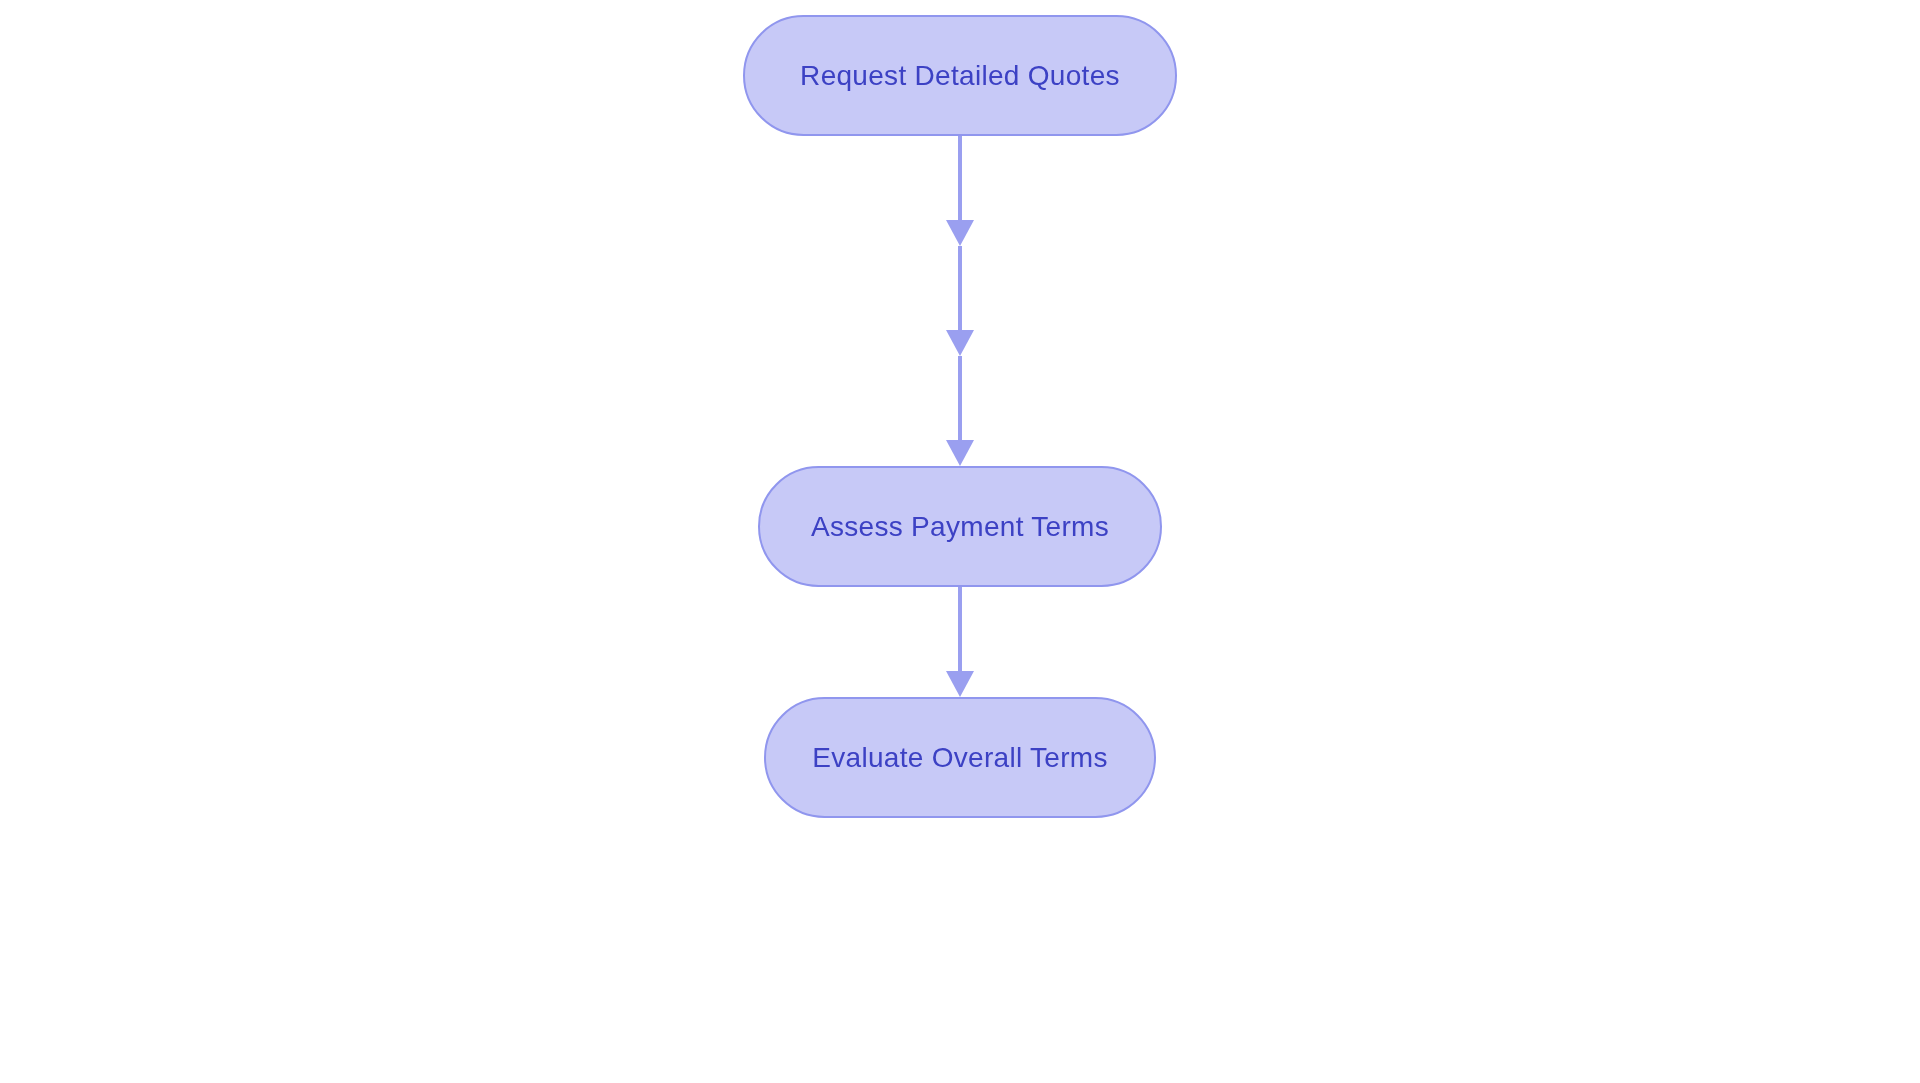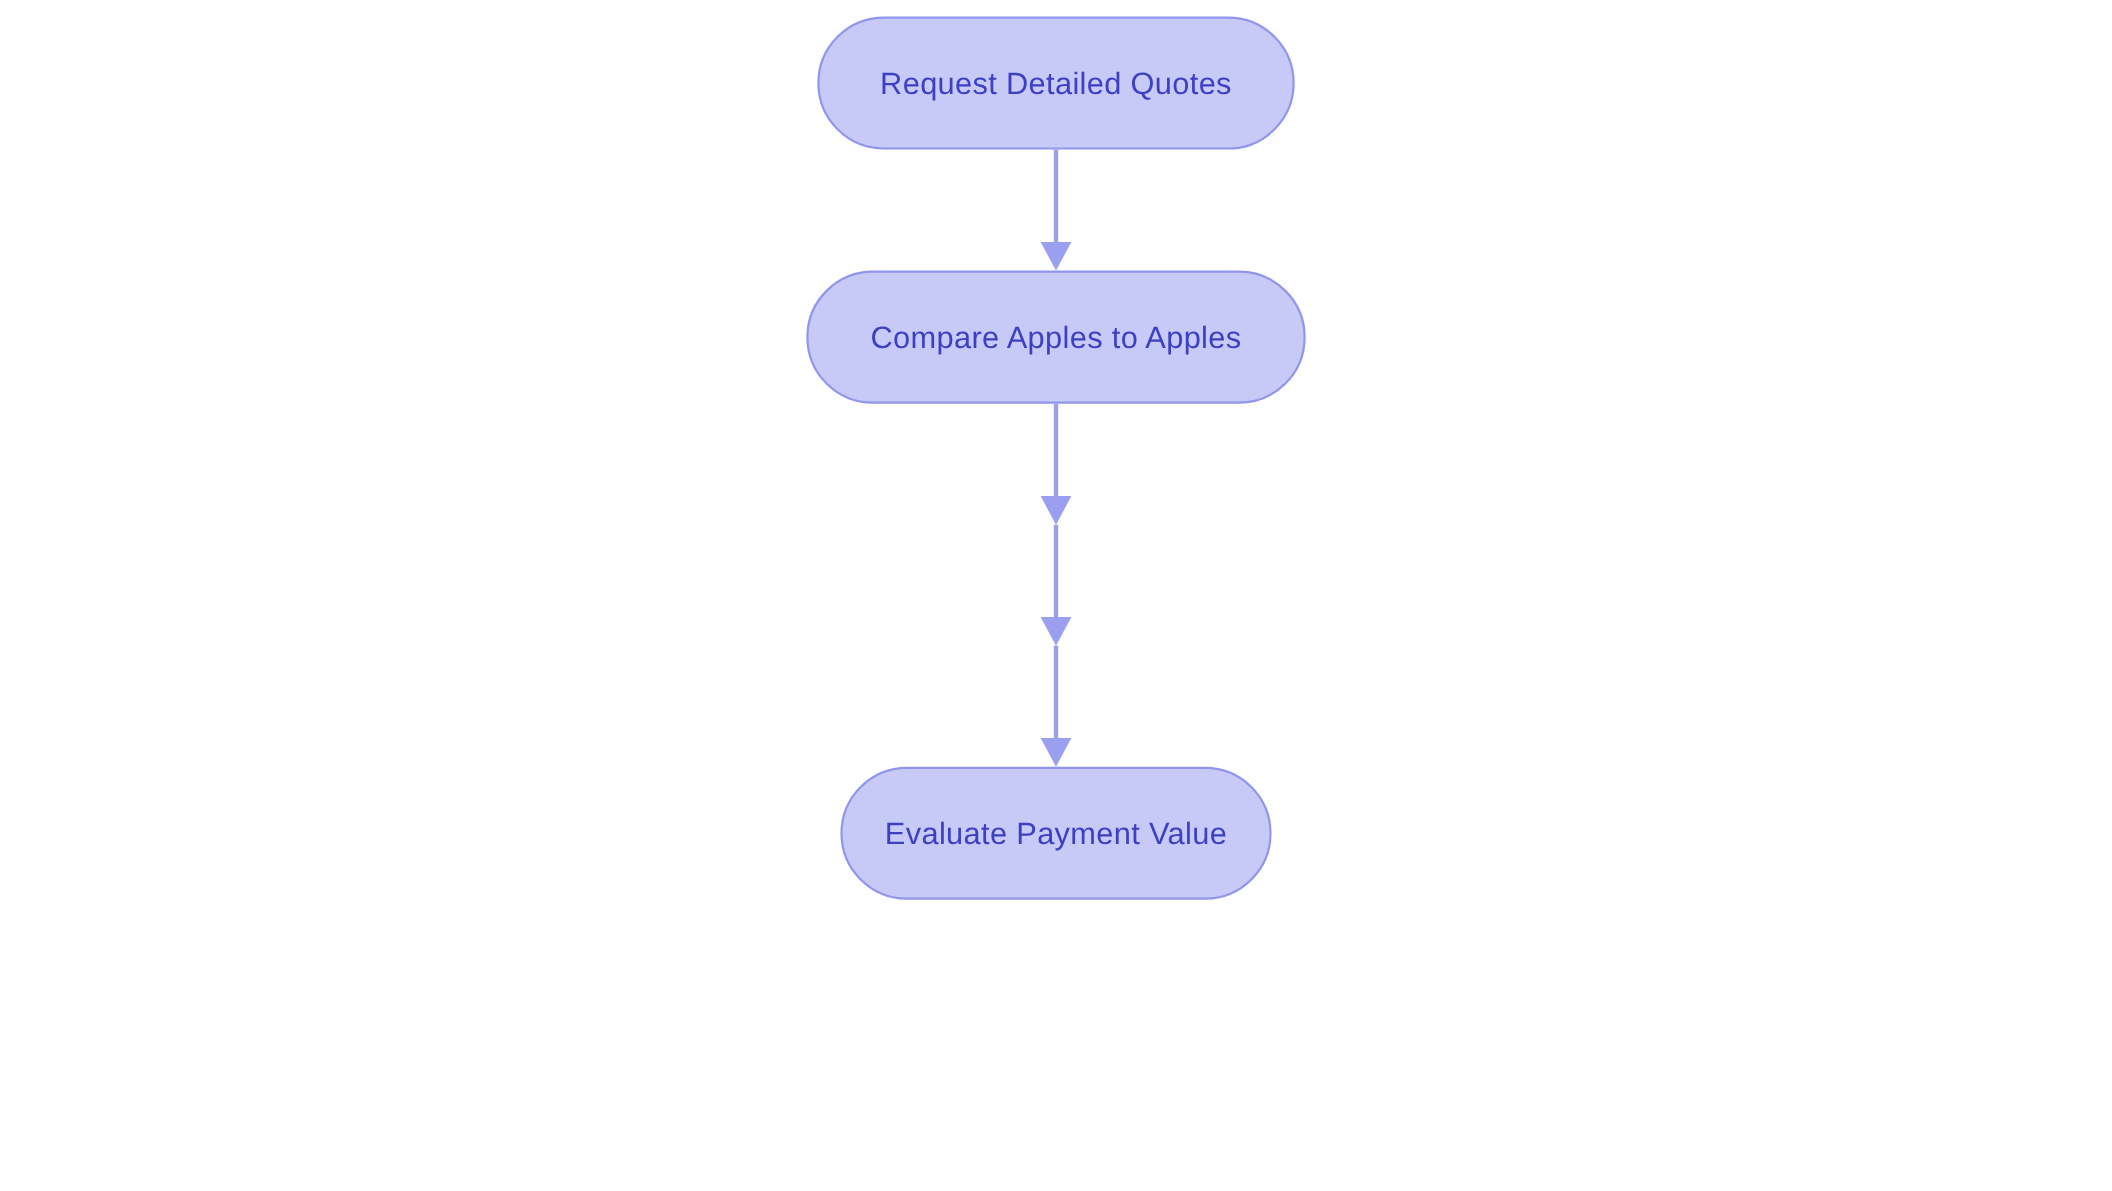--- a/index.html
+++ b/index.html
@@ -75,39 +75,39 @@
 
     <div class="node node-0">
       <span>Request Detailed Quotes</span>
     </div>
 
     <div class="edge">
       <div class="stem"></div>
       <div class="head"></div>
     </div>
 
-    <div class="node node-1">
-      <span>Compare Apples to Apples</span>
-    </div>
 
     <div class="edge">
       <div class="stem"></div>
       <div class="head"></div>
     </div>
 
 
     <div class="edge">
       <div class="stem"></div>
       <div class="head"></div>
     </div>
 
+    <div class="node node-3">
+      <span>Assess Payment Terms</span>
+    </div>
 
     <div class="edge">
       <div class="stem"></div>
       <div class="head"></div>
     </div>
 
     <div class="node node-4">
-      <span>Evaluate Payment Value</span>
+      <span>Evaluate Overall Terms</span>
     </div>
 
   </div>
 </div>
 
 </body></html>

